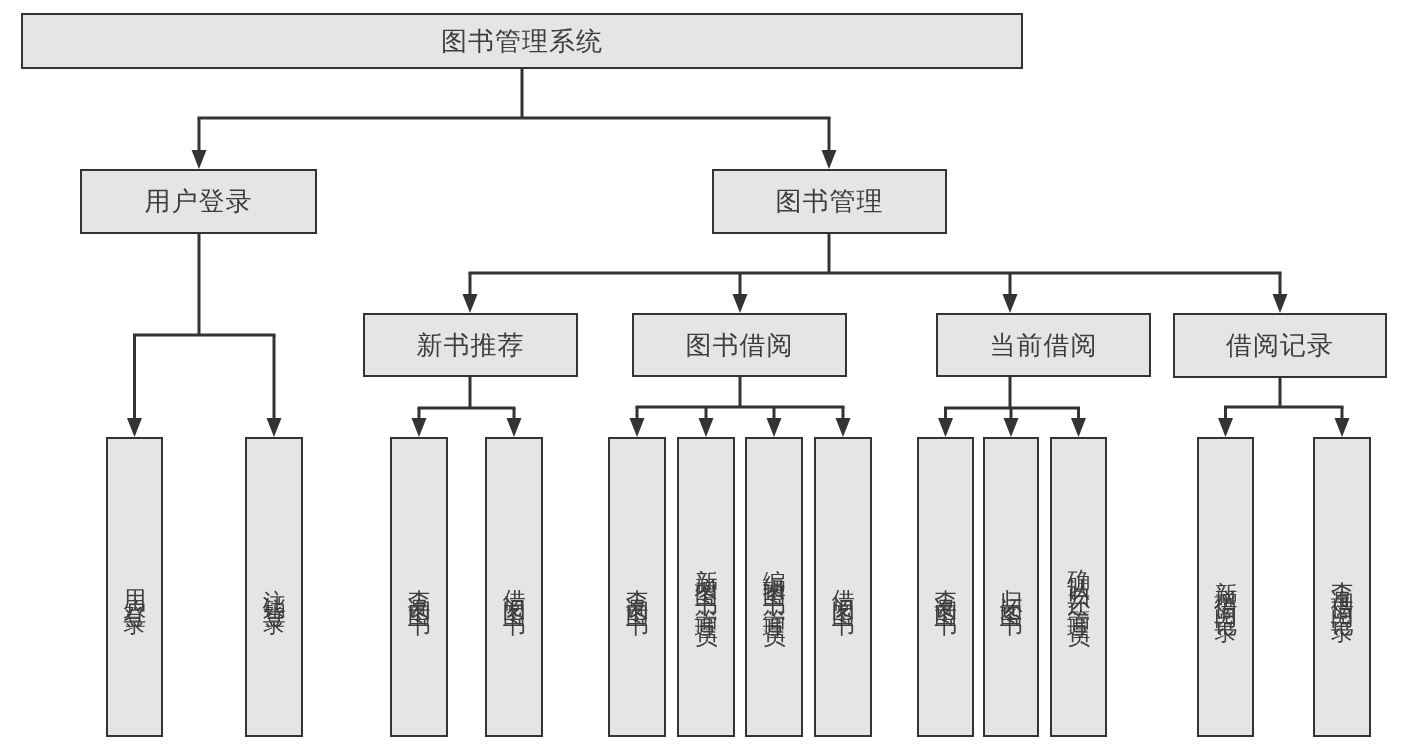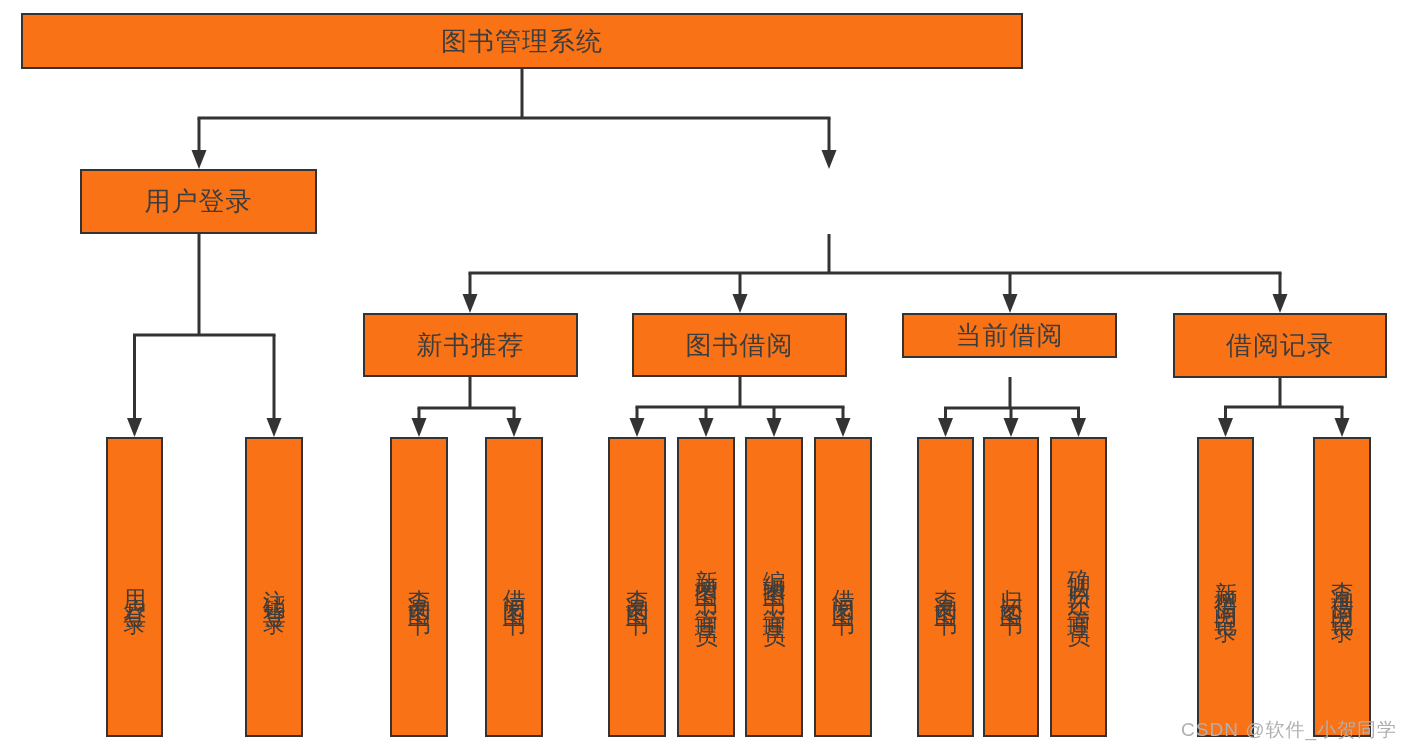--- a/index.html
+++ b/index.html
@@ -16,21 +16,21 @@
     font-family:"Liberation Sans","DejaVu Sans",sans-serif;
     overflow:hidden;
   }
   .connector-layer{position:absolute;left:0;top:0;z-index:1;}
   .connector-layer line{stroke:var(--line);stroke-width:3;}
   .connector-layer polygon{fill:var(--line);stroke:none;}
   .node{
     position:absolute;
     box-sizing:border-box;
     border:2px solid var(--line);
-    background:#f97316;
+    background:#e5e5e5;
     display:flex;align-items:center;justify-content:center;
     color:var(--text);
     z-index:2;
   }
   .hlabel{
     font-size:26px;
     letter-spacing:1px;
     white-space:nowrap;
   }
   .vlabel{
@@ -132,28 +132,31 @@
     </g>
   </svg>
 
   <div class="node" style="left:21px;top:13px;width:1002px;height:56px">
     <span class="hlabel">图书管理系统</span>
   </div>
 
   <div class="node" style="left:80px;top:169px;width:237px;height:65px">
     <span class="hlabel">用户登录</span>
   </div>
+  <div class="node" style="left:712px;top:169px;width:235px;height:65px">
+    <span class="hlabel">图书管理</span>
+  </div>
 
   <div class="node" style="left:632px;top:313px;width:215px;height:64px">
     <span class="hlabel">图书借阅</span>
   </div>
   <div class="node" style="left:363px;top:313px;width:215px;height:64px">
     <span class="hlabel">新书推荐</span>
   </div>
-  <div class="node" style="left:902px;top:313px;width:215px;height:45px">
+  <div class="node" style="left:936px;top:313px;width:215px;height:64px">
     <span class="hlabel">当前借阅</span>
   </div>
   <div class="node" style="left:1173px;top:313px;width:214px;height:65px">
     <span class="hlabel">借阅记录</span>
   </div>
 
   <div class="node" style="left:106px;top:437px;width:57px;height:300px">
     <span class="vlabel">用户登录</span>
   </div>
   <div class="node" style="left:245px;top:437px;width:58px;height:300px">
@@ -186,15 +189,14 @@
   <div class="node" style="left:1050px;top:437px;width:57px;height:300px">
     <span class="vlabel">确认归还（管理员）</span>
   </div>
   <div class="node" style="left:1197px;top:437px;width:57px;height:300px">
     <span class="vlabel">新增借阅记录</span>
   </div>
   <div class="node" style="left:1313px;top:437px;width:58px;height:300px">
     <span class="vlabel">查询借阅记录</span>
   </div>
 
-  <div class="watermark">CSDN @软件_小贺同学</div>
 
 </div>
 
 </body></html>

